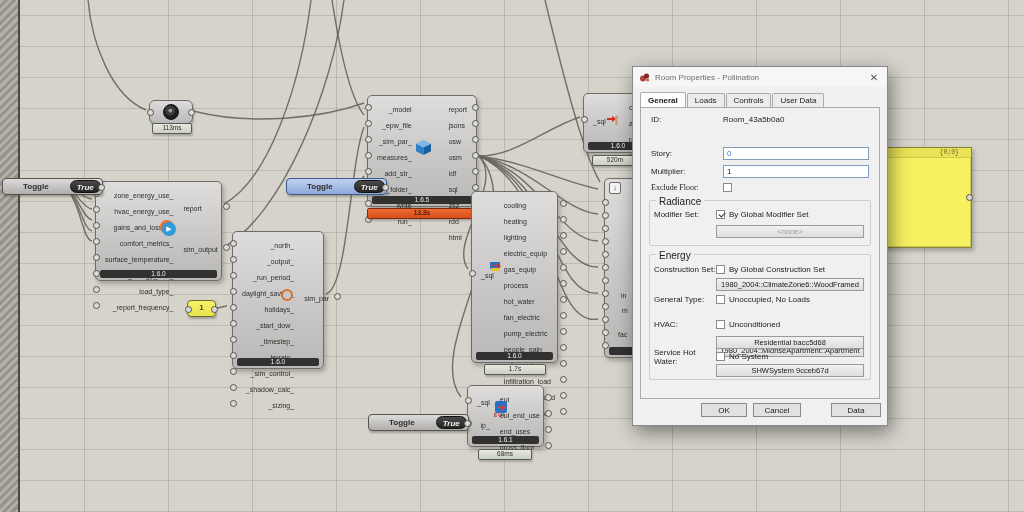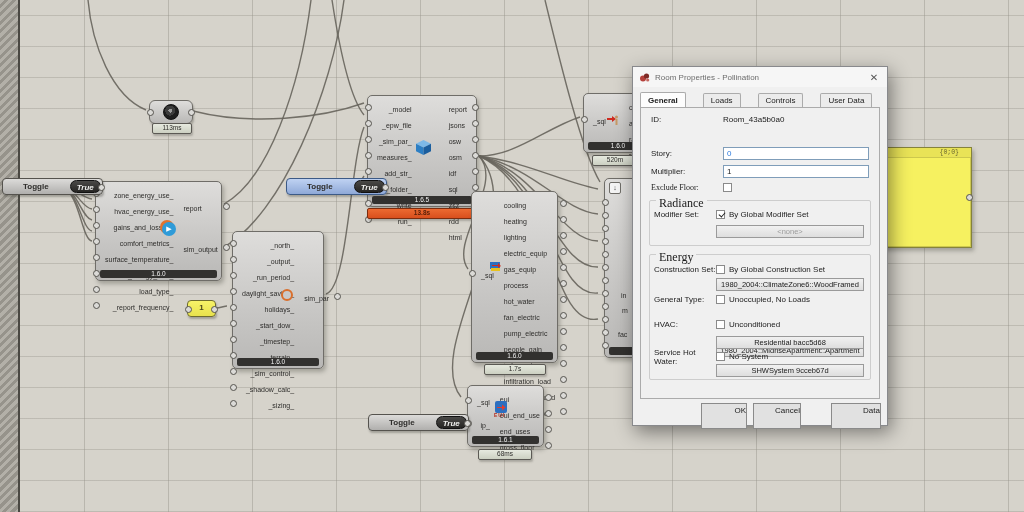--- a/index.html
+++ b/index.html
@@ -73,41 +73,41 @@
   .hport{position:relative;height:13px;}
   .hport::before{content:"";position:absolute;left:-3px;top:4px;width:5px;height:5px;
     background:#dbdad7;border:1px solid #55534e;border-radius:50%;}
   .hfrag{position:absolute;font-size:7px;color:#2e2d2b;}
   
   .dialog{position:absolute;z-index:10;width:254px;height:358px;background:#f0f0f0;border:1px solid #88898c;
     box-shadow:3px 6px 18px rgba(0,0,0,.45);font-size:8px;color:#1b1b1b;}
   .dlg-title{height:20px;display:flex;align-items:center;padding:0 6px;background:#f6f6f6;}
   .dlg-title .ttext{flex:1;margin-left:5px;color:#6d6d6d;font-size:8px;}
   .dlg-close{color:#555;font-size:10px;width:14px;text-align:center;cursor:default;}
-  .tabs{position:absolute;left:7px;top:26px;height:15px;display:flex;gap:16px;}
+  .tabs{position:absolute;left:7px;top:26px;height:15px;display:flex;}
   .tab{padding:2px 7px 1px 7px;border:1px solid #ababab;border-bottom:none;background:#ececec;margin-right:1px;
     font-size:8px;border-radius:2px 2px 0 0;}
   .tab.active{background:#fdfdfd;position:relative;top:-1px;padding-top:3px;font-weight:bold;}
   .tabpage{position:absolute;left:7px;right:7px;top:40px;height:290px;border:1px solid #ababab;background:#f0f0f0;}
   .row{position:absolute;left:10px;right:10px;height:13px;display:flex;align-items:center;}
   .rlabel{width:72px;flex:0 0 72px;}
   .rfield{flex:1;height:13px;box-sizing:border-box;border:1px solid #7f9db9;background:#fff;
     line-height:11px;padding:0 3px;}
   .rfield.blue{color:#2a7ade;}
   .rvalue{flex:1;}
   .cb{width:9px;height:9px;box-sizing:border-box;border:1px solid #8a8a8a;background:#fff;margin-right:4px;position:relative;flex:0 0 9px;}
   .cb.checked::after{content:"";position:absolute;left:1.5px;top:1px;width:5px;height:3px;
     border-left:1.6px solid #222;border-bottom:1.6px solid #222;transform:rotate(-48deg);}
   .group{position:absolute;left:8px;right:8px;border:1px solid #cdcdcd;border-radius:2px;}
-  .gtitle{position:absolute;top:-5px;left:6px;background:#f0f0f0;padding:0 3px;font-size:12px;font-family:Liberation Serif, serif;}
+  .gtitle{position:absolute;top:-5px;left:6px;background:#f0f0f0;padding:0 3px;font-size:10px;}
   .vbtn{position:absolute;left:74px;right:8px;height:13px;box-sizing:border-box;border:1px solid #9a9a9a;
     background:linear-gradient(#f1f1f1,#dedede);text-align:center;line-height:11px;font-size:7.5px;}
   .vbtn.disabled{color:#9b9b9b;}
-  .dbtn{position:absolute;height:26px;box-sizing:border-box;border:1px solid #8a8a8a;background:#e1e1e1;
-    text-align:right;line-height:13px;font-size:8px;}
+  .dbtn{position:absolute;height:14px;box-sizing:border-box;border:1px solid #8a8a8a;background:#e1e1e1;
+    text-align:center;line-height:13px;font-size:8px;}
   .eui-cap{position:absolute;font-size:5px;font-weight:bold;color:#b42a1e;letter-spacing:1px;}
 </style>
 </head>
 <body>
 
 <div id="stage">
 
   <svg id="wires" width="1024" height="512">
     <g>
       <path d="M63,187 C75,187 82,189 92,189"></path>

